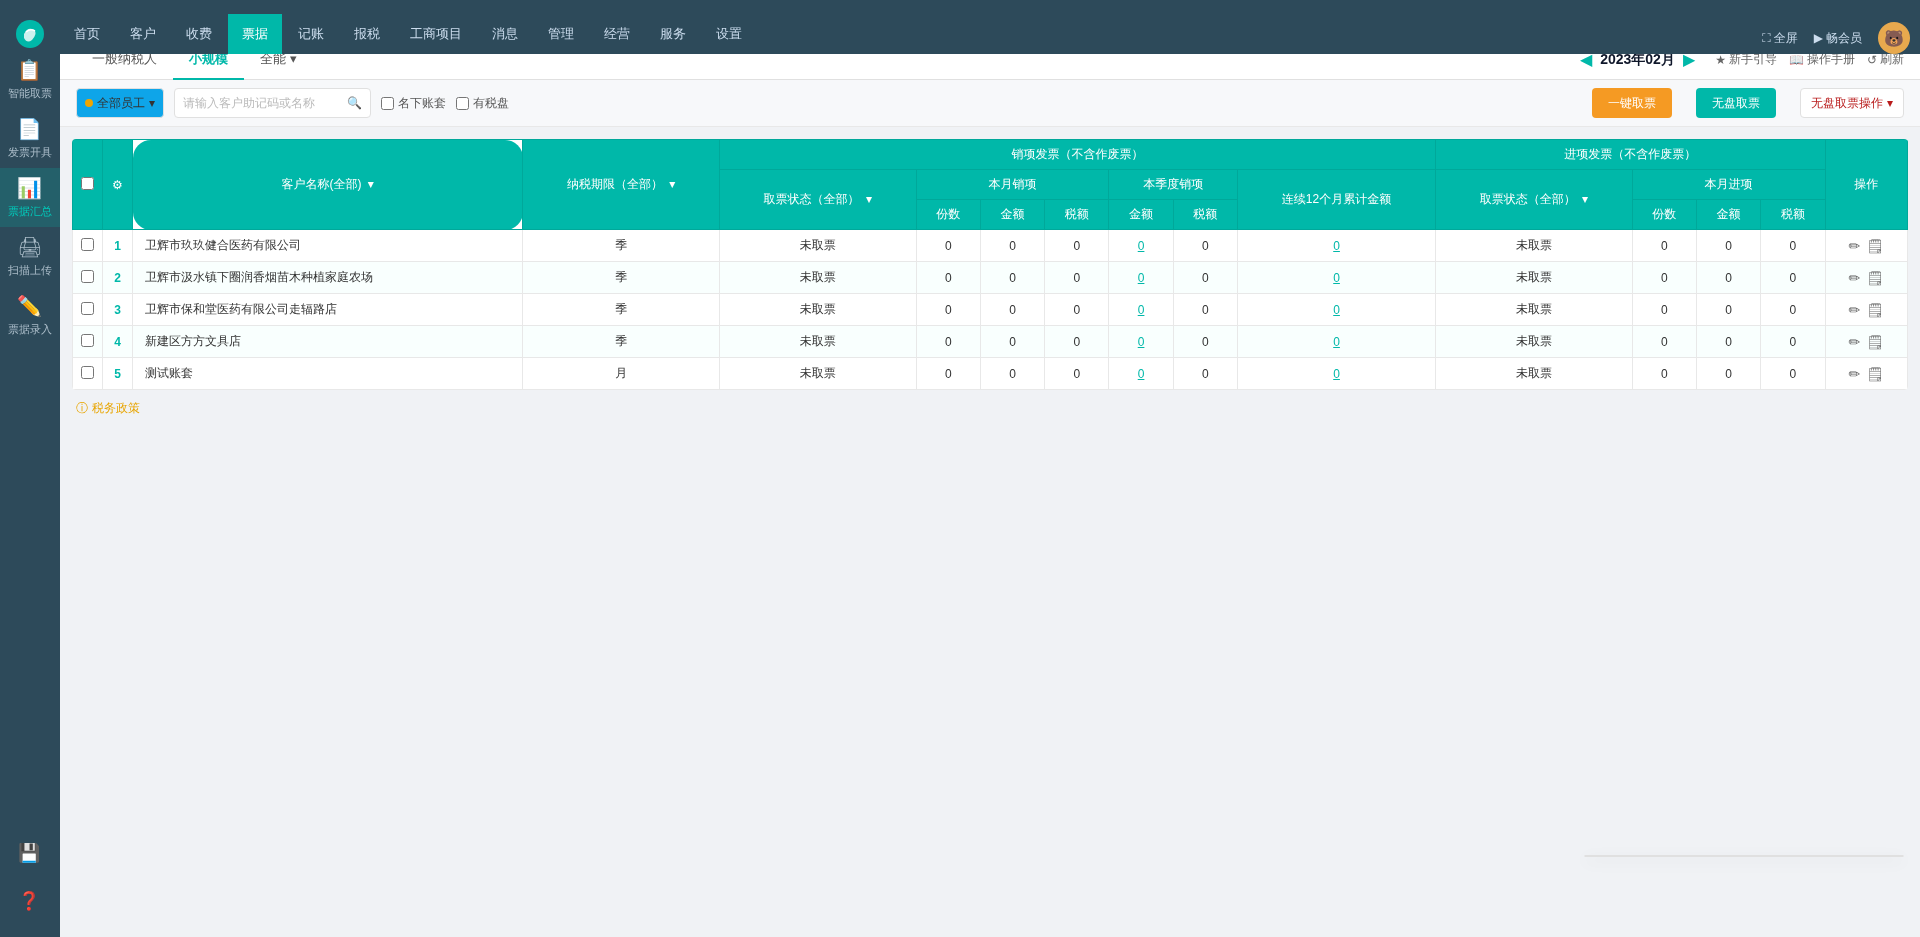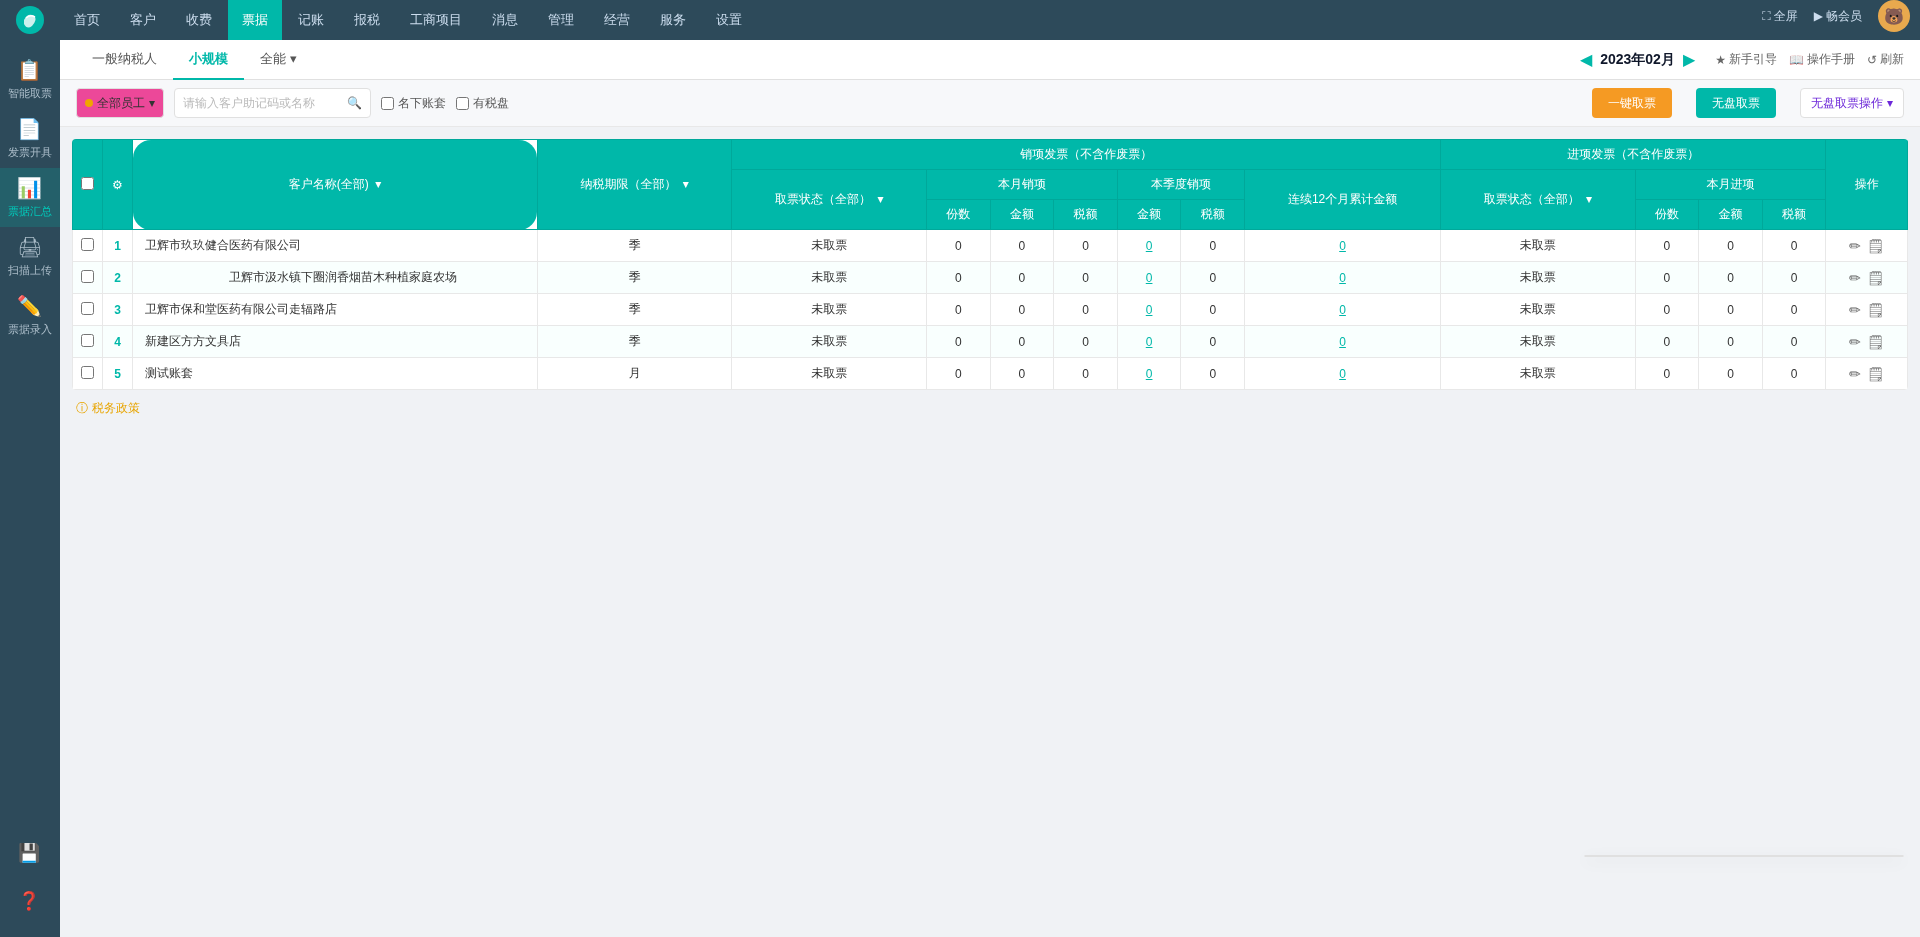--- a/index.html
+++ b/index.html
@@ -1,23 +1,23 @@
 <!DOCTYPE html>
 <html><head>
   <meta charset="utf-8">
   <style>
     * { box-sizing: border-box; margin: 0; padding: 0; }
     body { font-family: 'Microsoft YaHei', Arial, sans-serif; font-size: 12px; background: #f0f2f5; color: #333; overflow: hidden; }
 
     
     .top-nav {
-      height: 40px;
+      height: 54px;
       background: #2d4a5a;
       display: flex;
-      align-items: flex-start;
+      align-items: flex-end;
       padding: 0 10px;
       color: #fff;
       position: fixed;
       top: 0; left: 0; right: 0;
       z-index: 100;
     }
     .top-nav .logo {
       width: 40px;
       height: 40px;
       display: flex;
@@ -178,21 +178,21 @@
       padding: 8px 16px;
       display: flex;
       align-items: center;
       gap: 10px;
     }
     .toolbar-select {
       display: flex;
       align-items: center;
       border: 1px solid #e0e0e0;
       border-radius: 4px;
-      background: #ec4899;
+      background: #0ea5e9;
       height: 30px;
       padding: 0 8px;
       gap: 4px;
       cursor: pointer;
     }
     .toolbar-select .dot {
       width: 8px; height: 8px;
       border-radius: 50%;
       background: #f0a500;
     }
@@ -248,21 +248,21 @@
       border: none;
       border-radius: 4px;
       padding: 0 16px;
       height: 30px;
       cursor: pointer;
       font-size: 12px;
       white-space: nowrap;
     }
     .btn-dropdown {
       background: #fff;
-      color: #6d28d9;
+      color: #b91c1c;
       border: 1px solid #e0e0e0;
       border-radius: 4px;
       padding: 0 10px;
       height: 30px;
       cursor: pointer;
       font-size: 12px;
       display: flex; align-items: center; gap: 4px;
       white-space: nowrap;
     }
 
@@ -539,21 +539,21 @@
           <span class="action-icon">✏</span>
           <span class="action-icon">🗒</span>
         </div>
       </td>
     </tr>
           <tr>
       <td class="checkbox-cell">
         <input type="checkbox" style="">
       </td>
       <td style="color:#00b8a9;font-weight:600;">2</td>
-      <td style="text-align:center;padding-left:24px;">卫辉市汲水镇下圈润香烟苗木种植家庭农场</td>
+      <td style="text-align:left;padding-left:12px;">卫辉市汲水镇下圈润香烟苗木种植家庭农场</td>
       <td>季</td>
       <td>未取票</td>
       <td>0</td>
       <td>0</td>
       <td>0</td>
       <td><span class="td-link">0</span></td>
       <td>0</td>
       <td><span class="td-link">0</span></td>
       <td>未取票</td>
       <td>0</td>

